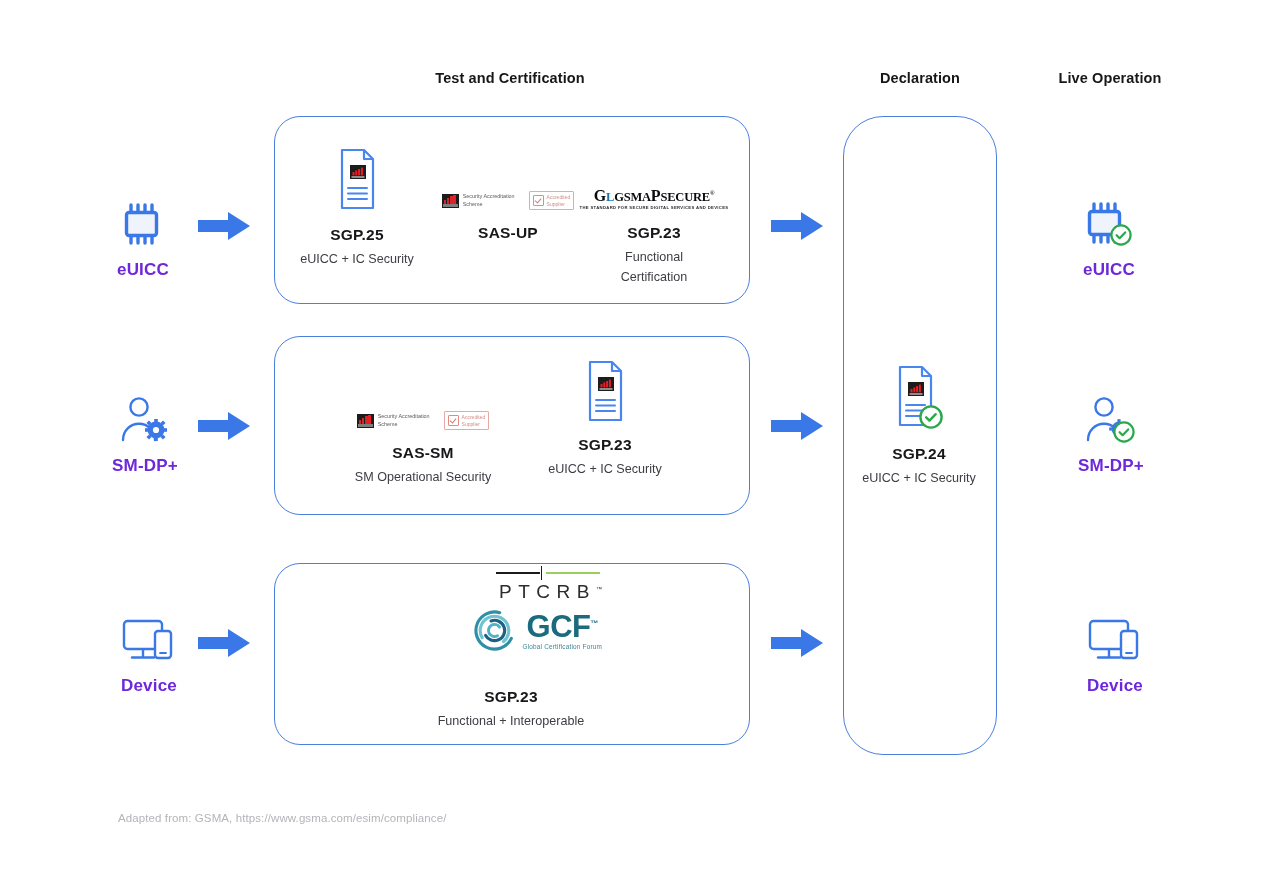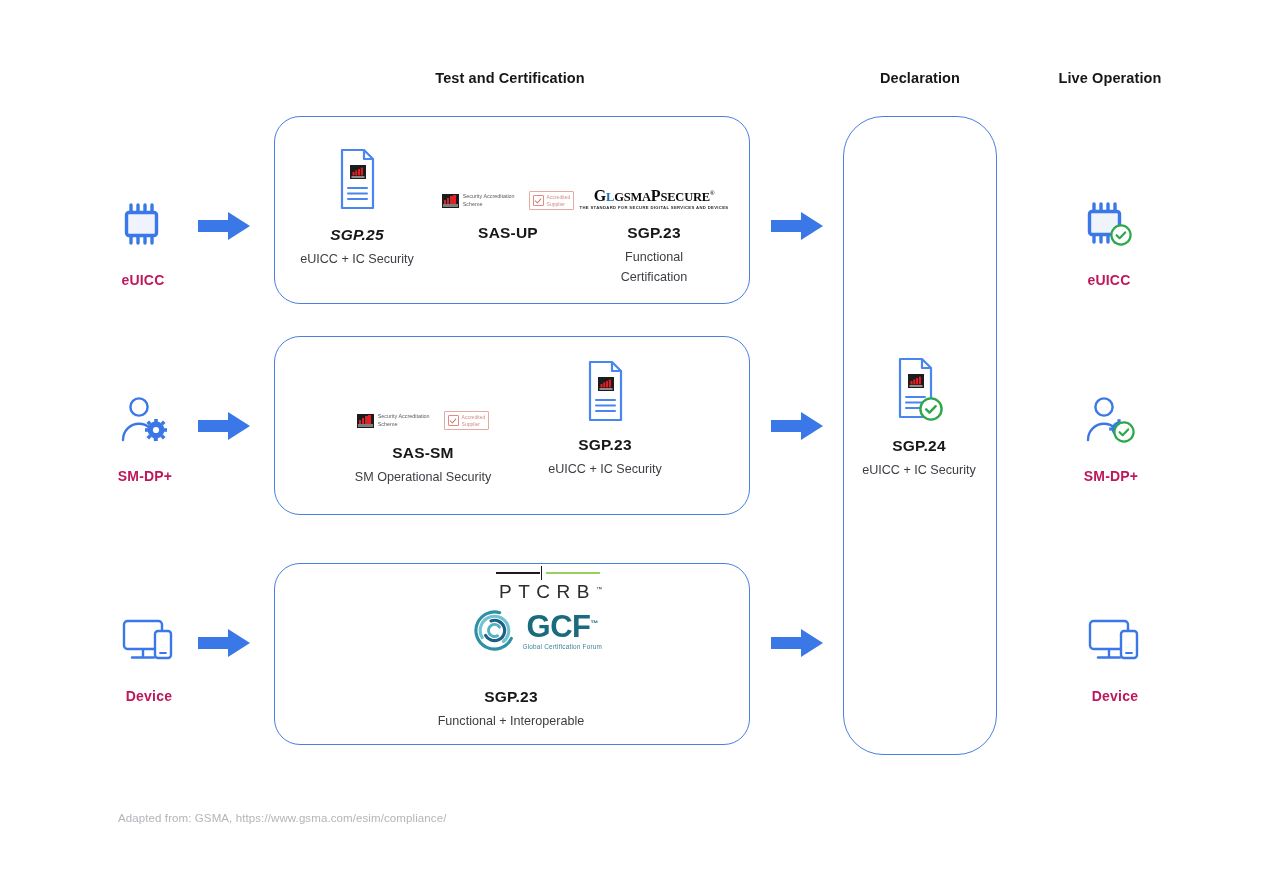--- a/index.html
+++ b/index.html
@@ -24,21 +24,21 @@
     position:absolute;border:1.6px solid #4a7fe0;border-radius:26px;background:#fff;
   }
   #box-row1{left:274px;top:116px;width:474px;height:186px;}
   #box-row2{left:274px;top:336px;width:474px;height:177px;}
   #box-row3{left:274px;top:563px;width:474px;height:180px;}
   #box-decl{left:843px;top:116px;width:152px;height:637px;border-radius:40px;}
 
   
   .entity{position:absolute;width:150px;text-align:center;}
   .entity .elabel{
-    font-size:14px;font-weight:700;color:#be185d;margin-top:20px;letter-spacing:.2px;
+    font-size:17px;font-weight:700;color:#6d28d9;margin-top:8px;letter-spacing:.2px;
   }
   #ent-euicc{left:68px;top:196px;}
   #ent-smdp{left:70px;top:392px;}
   #ent-dev{left:74px;top:612px;}
   #live-euicc{left:1034px;top:196px;}
   #live-smdp{left:1036px;top:392px;}
   #live-dev{left:1040px;top:612px;}
 
   .iconwrap{position:relative;height:56px;display:flex;align-items:center;justify-content:center;}
 
@@ -56,34 +56,34 @@
   .item .logo-area{height:62px;display:flex;align-items:flex-end;justify-content:center;}
   .item .title{
     font-size:15.5px;font-weight:700;color:#17171a;margin-top:14px;letter-spacing:.2px;
   }
   .item .sub{
     font-size:12.6px;color:#3d3d44;margin-top:6px;line-height:1.55;font-weight:400;
   }
 
   
   #it-sgp25{left:288px;top:148px;width:138px;}
-  #it-sgp25 .title{margin-top:16px;font-style:italic;}
+  #it-sgp25 .title{margin-top:16px;}
   #it-sasup{left:437px;top:148px;width:142px;}
   #it-sgp23a{left:587px;top:148px;width:134px;}
 
   
   #it-sassm{left:343px;top:368px;width:160px;}
   #it-sgp23b{left:534px;top:360px;width:142px;}
 
   
   #it-sgp23c{left:420px;top:566px;width:182px;}
   #it-sgp23c .logo-area{height:108px;flex-direction:column;justify-content:flex-start;gap:6px;}
 
   
-  #it-sgp24{left:845px;top:361px;width:148px;}
+  #it-sgp24{left:845px;top:369px;width:148px;}
 
   
   .sas-lockup{display:flex;align-items:center;gap:14px;transform:scale(1);}
   .sas-left{display:flex;align-items:center;gap:4px;}
   .sas-mark{
     width:17px;height:14px;background:#1c1c1c;position:relative;flex:none;overflow:hidden;
   }
   .sas-mark i{position:absolute;background:#d0262c;width:2.4px;bottom:4px;display:block;}
   .sas-mark i:nth-child(1){left:2px;height:4px;}
   .sas-mark i:nth-child(2){left:5.2px;height:6px;}

